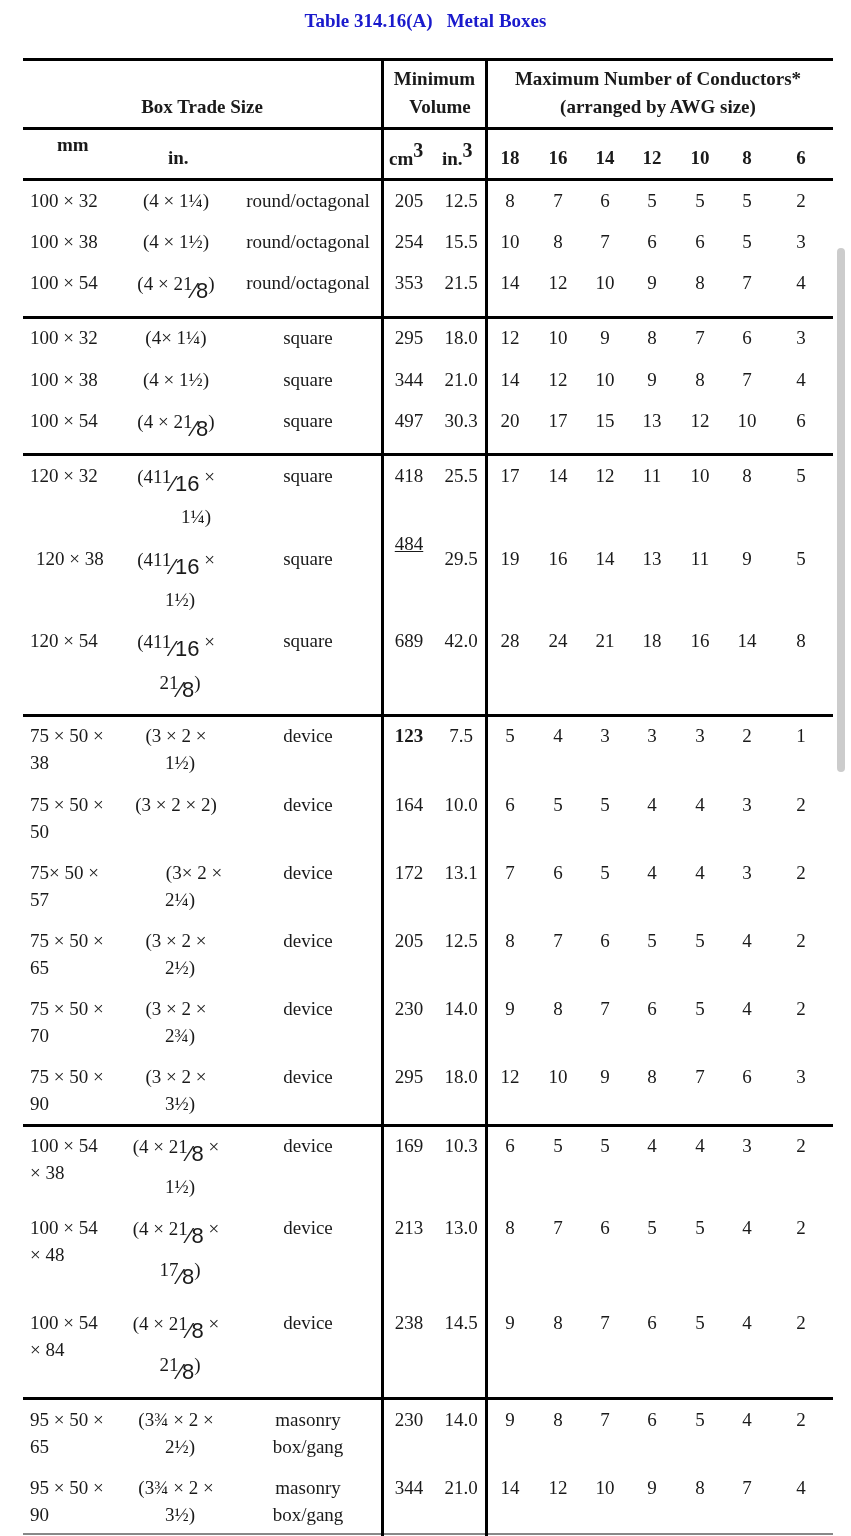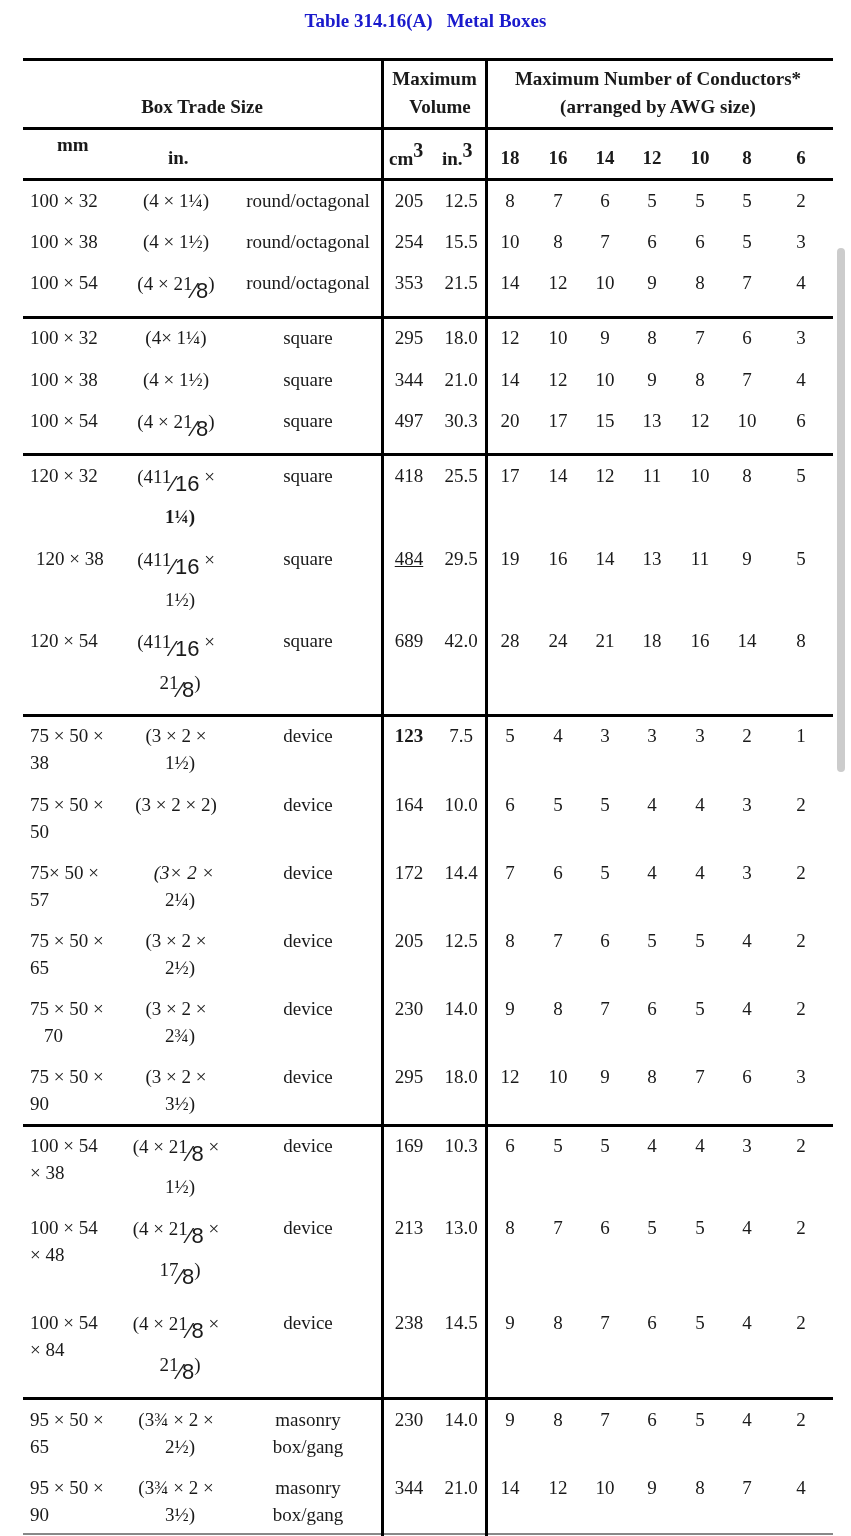--- a/index.html
+++ b/index.html
@@ -32,21 +32,21 @@
 <div class="rule" style="top:453px;height:3px;"></div>
 <div class="rule" style="top:714px;height:3px;"></div>
 <div class="rule" style="top:1124px;height:3px;"></div>
 <div class="rule" style="top:1397px;height:3px;"></div>
 <div class="rule" style="top:1533px;height:2px;background:#888;"></div>
 
 <div class="vline" style="left:381px;top:58px;height:1478px;"></div>
 <div class="vline" style="left:485px;top:58px;height:1478px;"></div>
 
 <div class="hdr" style="left:23px;width:358px;top:93px;">Box Trade Size</div>
-<div class="hdr" style="left:384px;width:101px;top:65px;">Maximum</div>
+<div class="hdr" style="left:384px;width:101px;top:65px;">Minimum</div>
 <div class="hdr" style="left:384px;width:112px;top:93px;">Volume</div>
 <div class="hdr" style="left:488px;width:340px;top:65px;">Maximum Number of Conductors*</div>
 <div class="hdr" style="left:488px;width:340px;top:93px;">(arranged by AWG size)</div>
 
 <div class="hdr" style="left:57px;top:131px;">mm</div>
 <div class="hdr" style="left:168px;top:144px;">in.</div>
 <div class="hdr" style="left:389px;top:144px;"><span>cm</span><span class="sup">3</span></div>
 <div class="hdr" style="left:442px;top:144px;"><span>in.</span><span class="sup">3</span></div>
 
 <div id="awg-header">
@@ -139,38 +139,38 @@
       <div class="cell c" style="left: 558px; top: 407px;">17</div>
       <div class="cell c" style="left: 605px; top: 407px;">15</div>
       <div class="cell c" style="left: 652px; top: 407px;">13</div>
       <div class="cell c" style="left: 700px; top: 407px;">12</div>
       <div class="cell c" style="left: 747px; top: 407px;">10</div>
       <div class="cell c" style="left: 801px; top: 407px;">6</div>
     </div>
     <div>
       <div class="cell" style="left: 30px; top: 462px;">120 × 32</div>
       <div class="cell c" style="left: 176px; top: 462px;">(411<span class="frac-d">⁄16</span> ×</div>
-      <div class="cell c" style="left: 180px; top: 503px; font-weight: bold;">1¼)</div>
+      <div class="cell c" style="left: 196px; top: 503px;">1¼)</div>
       <div class="cell c" style="left: 308px; top: 462px;">square</div>
       <div class="cell c" style="left: 409px; top: 462px;">418</div>
       <div class="cell c" style="left: 461px; top: 462px;">25.5</div>
       <div class="cell c" style="left: 510px; top: 462px;">17</div>
       <div class="cell c" style="left: 558px; top: 462px;">14</div>
       <div class="cell c" style="left: 605px; top: 462px;">12</div>
       <div class="cell c" style="left: 652px; top: 462px;">11</div>
       <div class="cell c" style="left: 700px; top: 462px;">10</div>
       <div class="cell c" style="left: 747px; top: 462px;">8</div>
       <div class="cell c" style="left: 801px; top: 462px;">5</div>
     </div>
     <div>
       <div class="cell" style="left: 30px; top: 545px; margin-left: 6px;">120 × 38</div>
       <div class="cell c" style="left: 176px; top: 545px;">(411<span class="frac-d">⁄16</span> ×</div>
       <div class="cell c" style="left: 180px; top: 586px;">1½)</div>
       <div class="cell c" style="left: 308px; top: 545px;">square</div>
-      <div class="cell c" style="left: 409px; top: 545px; text-decoration: underline;">484</div>
+      <div class="cell c" style="left: 409px; top: 530px; text-decoration: underline;">484</div>
       <div class="cell c" style="left: 461px; top: 545px;">29.5</div>
       <div class="cell c" style="left: 510px; top: 545px;">19</div>
       <div class="cell c" style="left: 558px; top: 545px;">16</div>
       <div class="cell c" style="left: 605px; top: 545px;">14</div>
       <div class="cell c" style="left: 652px; top: 545px;">13</div>
       <div class="cell c" style="left: 700px; top: 545px;">11</div>
       <div class="cell c" style="left: 747px; top: 545px;">9</div>
       <div class="cell c" style="left: 801px; top: 545px;">5</div>
     </div>
     <div>
@@ -215,25 +215,25 @@
       <div class="cell c" style="left: 558px; top: 791px;">5</div>
       <div class="cell c" style="left: 605px; top: 791px;">5</div>
       <div class="cell c" style="left: 652px; top: 791px;">4</div>
       <div class="cell c" style="left: 700px; top: 791px;">4</div>
       <div class="cell c" style="left: 747px; top: 791px;">3</div>
       <div class="cell c" style="left: 801px; top: 791px;">2</div>
     </div>
     <div>
       <div class="cell" style="left: 30px; top: 859px;">75× 50 ×</div>
       <div class="cell" style="left: 30px; top: 886px; text-align: right;">57</div>
-      <div class="cell c" style="left: 184px; top: 859px; font-style: italic;">(3× 2 ×</div>
+      <div class="cell c" style="left: 194px; top: 859px;">(3× 2 ×</div>
       <div class="cell c" style="left: 180px; top: 886px;">2¼)</div>
       <div class="cell c" style="left: 308px; top: 859px;">device</div>
       <div class="cell c" style="left: 409px; top: 859px;">172</div>
-      <div class="cell c" style="left: 461px; top: 859px;">14.4</div>
+      <div class="cell c" style="left: 461px; top: 859px;">13.1</div>
       <div class="cell c" style="left: 510px; top: 859px;">7</div>
       <div class="cell c" style="left: 558px; top: 859px;">6</div>
       <div class="cell c" style="left: 605px; top: 859px;">5</div>
       <div class="cell c" style="left: 652px; top: 859px;">4</div>
       <div class="cell c" style="left: 700px; top: 859px;">4</div>
       <div class="cell c" style="left: 747px; top: 859px;">3</div>
       <div class="cell c" style="left: 801px; top: 859px;">2</div>
     </div>
     <div>
       <div class="cell" style="left: 30px; top: 927px;">75 × 50 ×</div>
@@ -246,21 +246,21 @@
       <div class="cell c" style="left: 510px; top: 927px;">8</div>
       <div class="cell c" style="left: 558px; top: 927px;">7</div>
       <div class="cell c" style="left: 605px; top: 927px;">6</div>
       <div class="cell c" style="left: 652px; top: 927px;">5</div>
       <div class="cell c" style="left: 700px; top: 927px;">5</div>
       <div class="cell c" style="left: 747px; top: 927px;">4</div>
       <div class="cell c" style="left: 801px; top: 927px;">2</div>
     </div>
     <div>
       <div class="cell" style="left: 30px; top: 995px;">75 × 50 ×</div>
-      <div class="cell" style="left: 44px; top: 1022px;">70</div>
+      <div class="cell" style="left: 30px; top: 1022px;">70</div>
       <div class="cell c" style="left: 176px; top: 995px;">(3 × 2 ×</div>
       <div class="cell c" style="left: 180px; top: 1022px;">2¾)</div>
       <div class="cell c" style="left: 308px; top: 995px;">device</div>
       <div class="cell c" style="left: 409px; top: 995px;">230</div>
       <div class="cell c" style="left: 461px; top: 995px;">14.0</div>
       <div class="cell c" style="left: 510px; top: 995px;">9</div>
       <div class="cell c" style="left: 558px; top: 995px;">8</div>
       <div class="cell c" style="left: 605px; top: 995px;">7</div>
       <div class="cell c" style="left: 652px; top: 995px;">6</div>
       <div class="cell c" style="left: 700px; top: 995px;">5</div>

